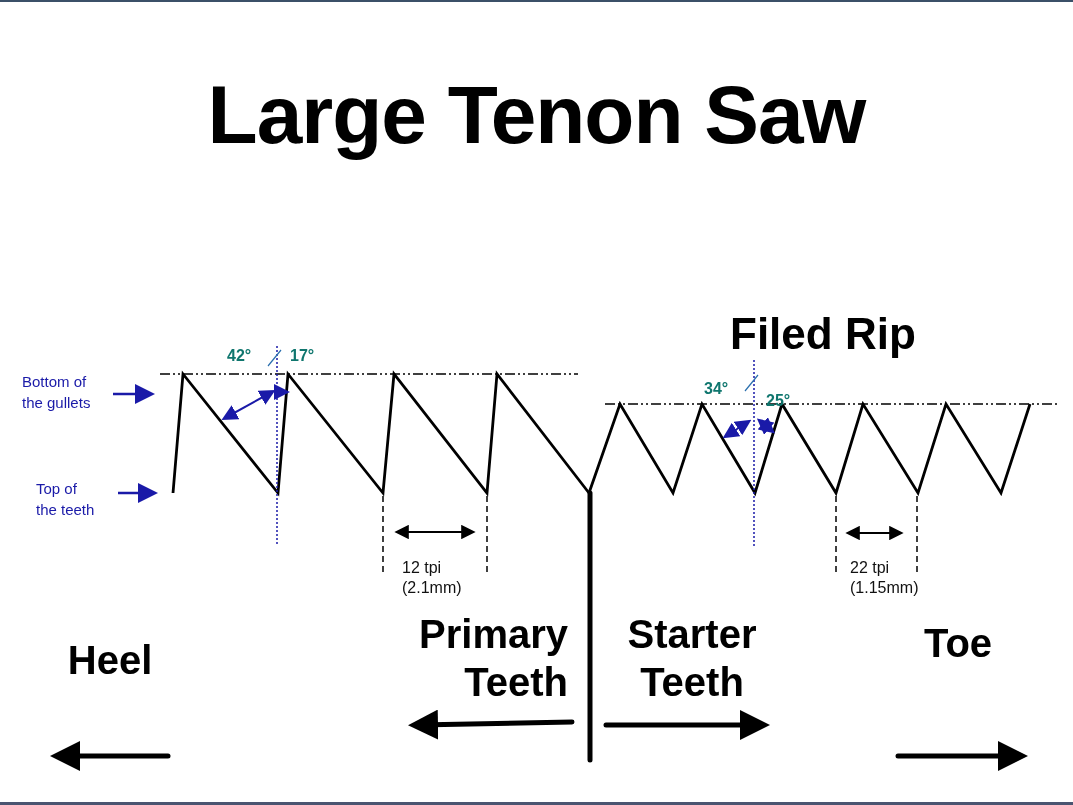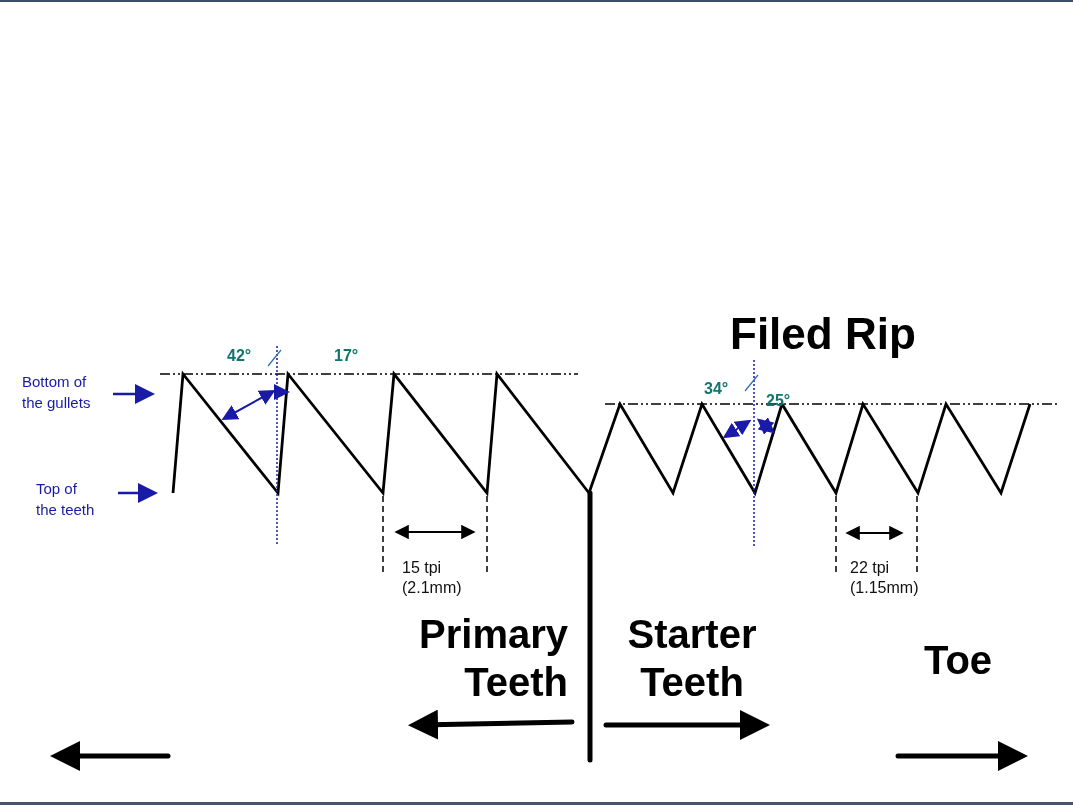--- a/index.html
+++ b/index.html
@@ -34,20 +34,21 @@
       color: #000; text-align: center; white-space: nowrap;
     }
     svg.diagram { position: absolute; left: 0; top: 0; }
   </style>
 </head>
 <body>
 
 <div class="frame-top"></div>
 
 <div class="title">
+  <div>Large Tenon Saw</div>
 </div>
 
 <div class="subtitle">Filed Rip</div>
 
 <svg class="diagram" width="1073" height="805" viewBox="0 0 1073 805">
   <defs>
     <marker id="ah-blue" markerWidth="8" markerHeight="8" refX="6" refY="4" orient="auto-start-reverse">
       <path d="M0,0 L8,4 L0,8 z" fill="#1a1aa8"></path>
     </marker>
     <marker id="ah-black" markerWidth="8" markerHeight="8" refX="6" refY="4" orient="auto-start-reverse">
@@ -127,40 +128,41 @@
 <div class="blue-label" style="left:22px; top:371px;">
   <div>Bottom of</div>
   <div>the gullets</div>
 </div>
 <div class="blue-label" style="left:36px; top:478px;">
   <div>Top of</div>
   <div>the teeth</div>
 </div>
 
 <div class="angle" style="left:227px; top:347px;">42°</div>
-<div class="angle" style="left:290px; top:347px;margin-left:44px;">17°</div>
+<div class="angle" style="left:290px; top:347px;">17°</div>
 <div class="angle" style="left:704px; top:380px;">34°</div>
 <div class="angle" style="left:766px; top:392px;">25°</div>
 
 <div class="tpi" style="left:402px; top:558px;">
-  <div>15 tpi</div>
+  <div>12 tpi</div>
   <div>(2.1mm)</div>
 </div>
 <div class="tpi" style="left:850px; top:558px;">
   <div>22 tpi</div>
   <div>(1.15mm)</div>
 </div>
 
 <div class="big-label" style="left:30px; top:636px; width:160px;">
+  <div>Heel</div>
 </div>
 <div class="big-label" style="left:396px; top:610px; width:172px;text-align:right;">
   <div>Primary</div>
   <div>Teeth</div>
 </div>
 <div class="big-label" style="left:612px; top:610px; width:160px;">
   <div>Starter</div>
   <div>Teeth</div>
 </div>
-<div class="big-label" style="left:878px; top:636px; width:160px;">
+<div class="big-label" style="left:878px; top:619px; width:160px;">
   <div>Toe</div>
 </div>
 
 <div class="frame-bottom"></div>
 
 </body></html>

